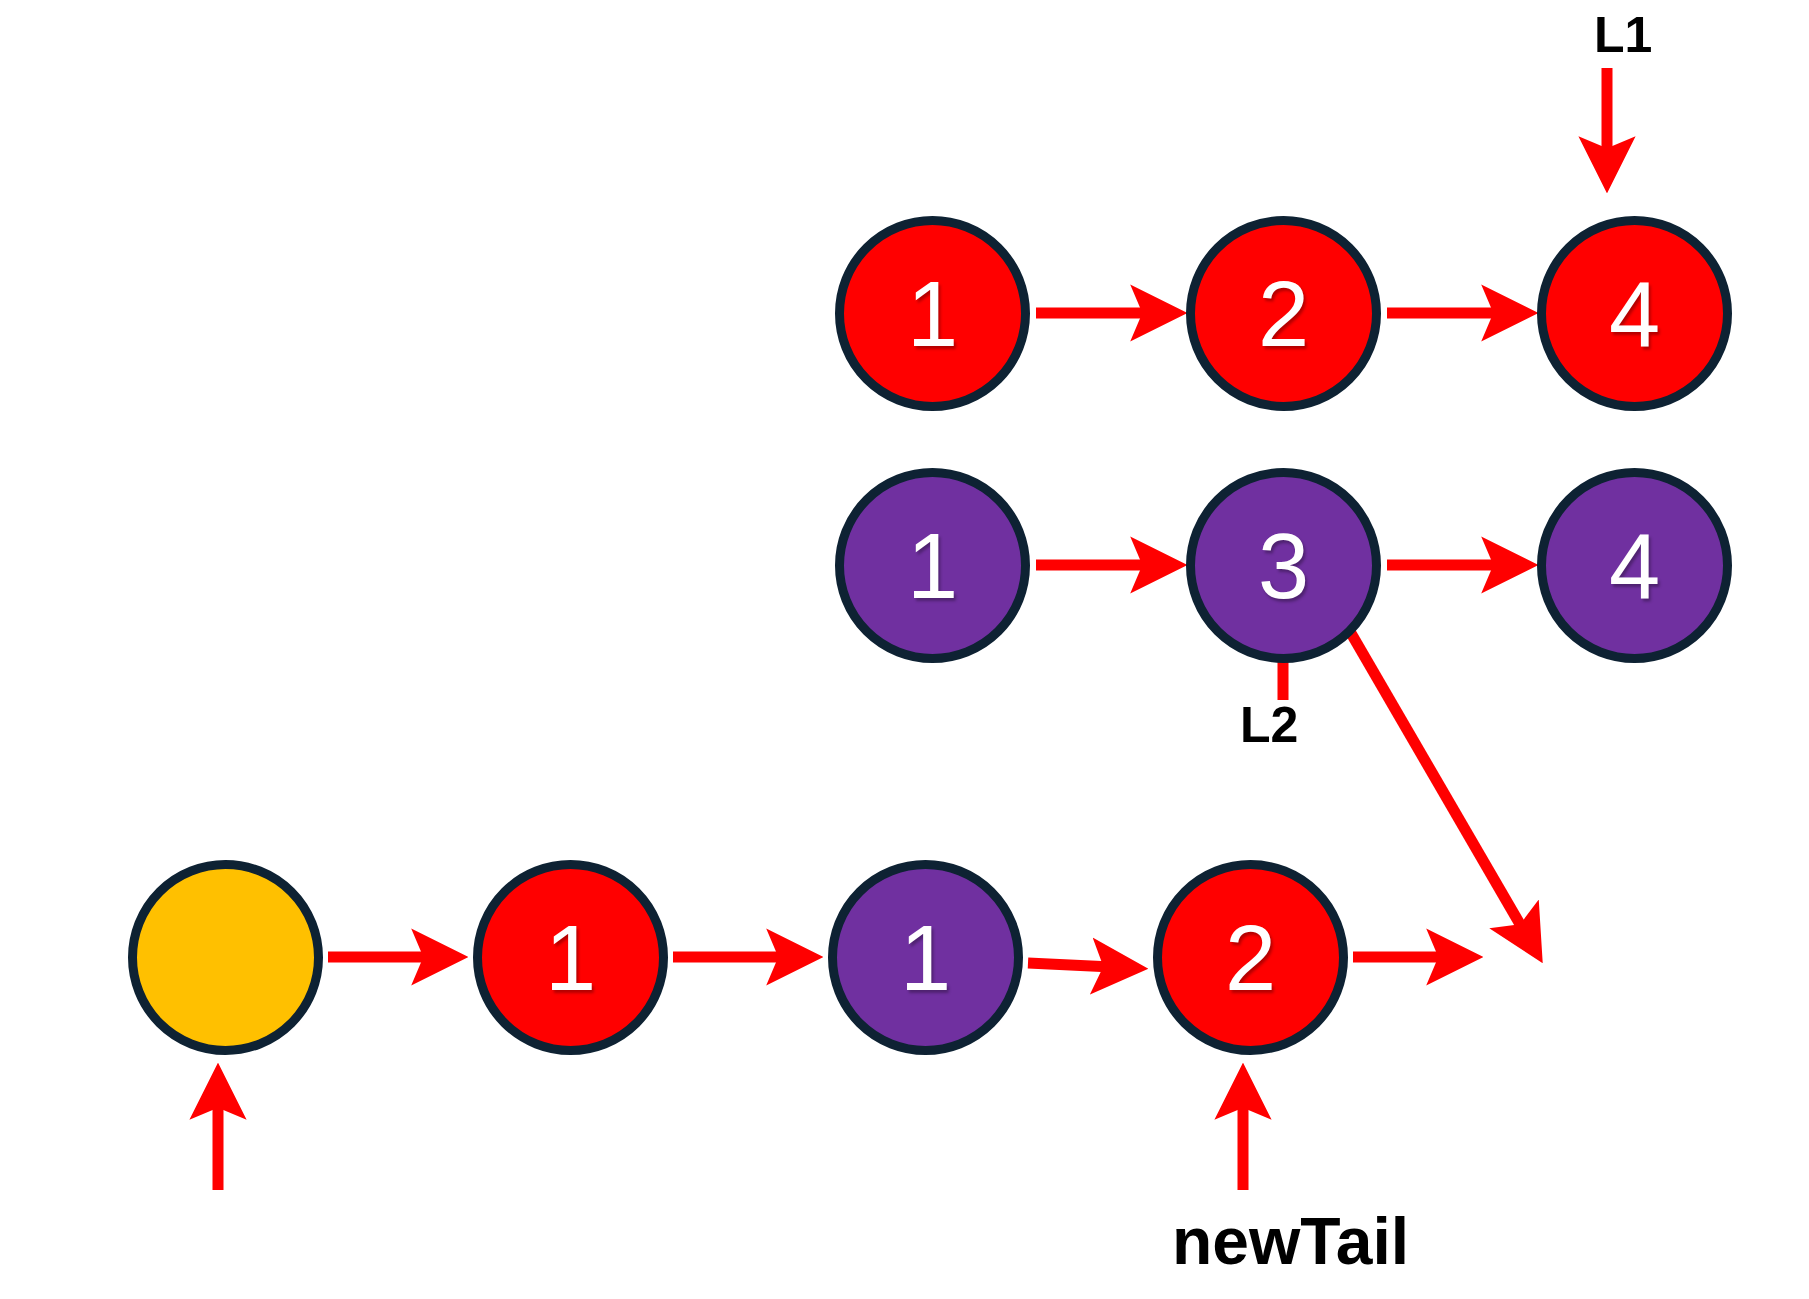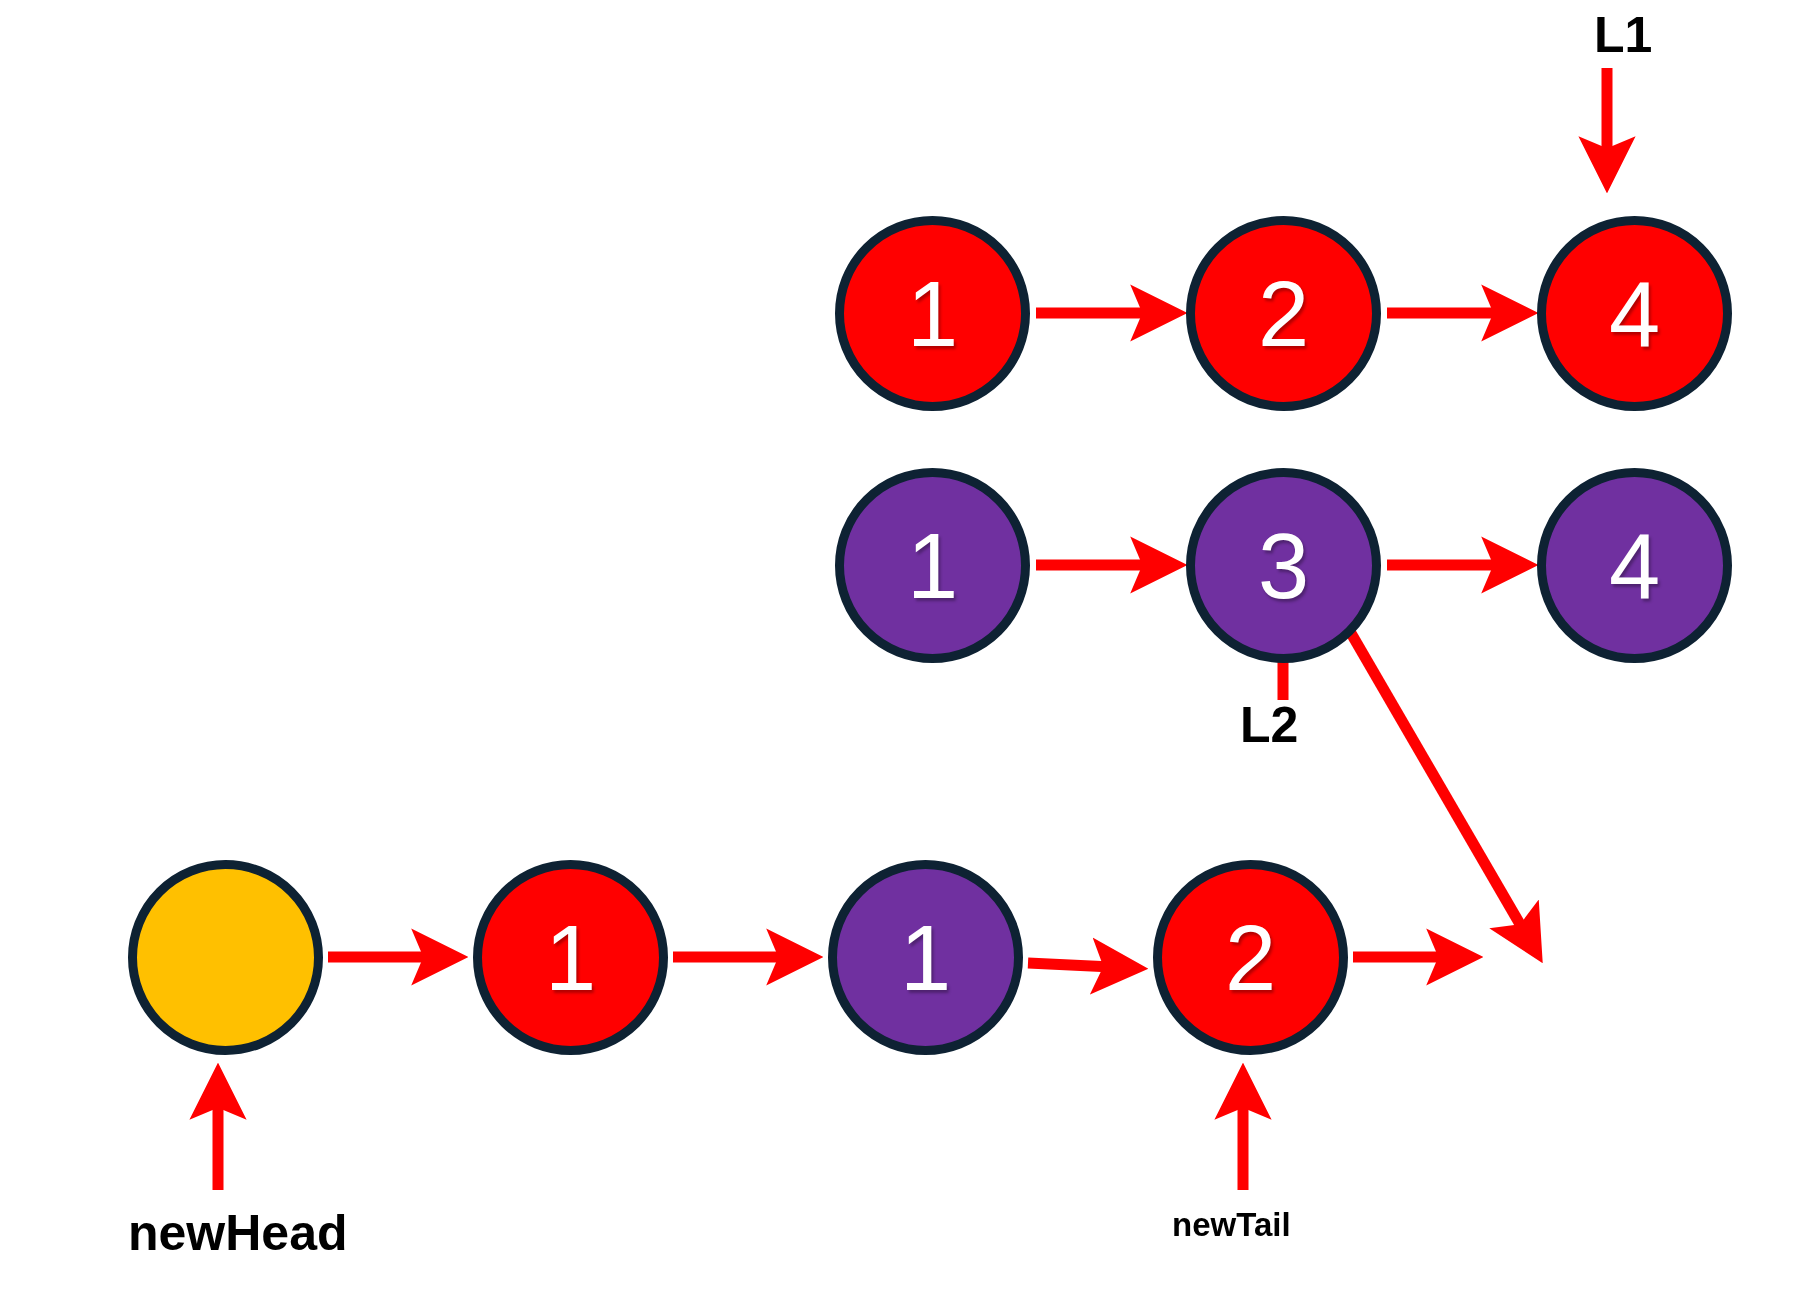--- a/index.html
+++ b/index.html
@@ -102,17 +102,16 @@
 
   <div class="node gold" style="left:128px; top:860px;"></div>
   <div class="node red" style="left:473px; top:860px;">1</div>
   <div class="node purple" style="left:828px; top:860px;">1</div>
   <div class="node red" style="left:1153px; top:860px;">2</div>
 
   <div class="label big" style="left:1582px; top:10px;margin-left:12px;">L1</div>
 
   <div class="label big" style="left:1240px; top:700px;">L2</div>
 
-  <div class="label" style="left:128px; top:1208px; font-size:50px;">newHead</div>
 
-  <div class="label" style="left:1172px; top:1208px; font-size:33px;">newTail</div>
+  <div class="label" style="left:1172px; top:1208px; font-size:66px;">newTail</div>
 
 </div>
 
 </body></html>

